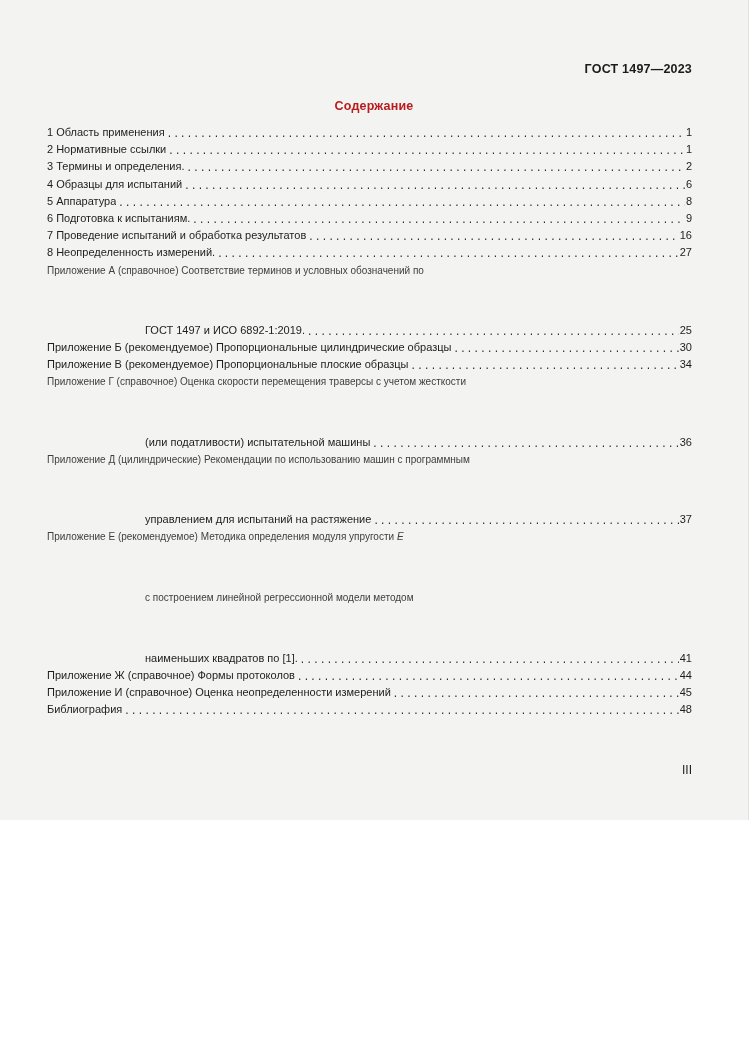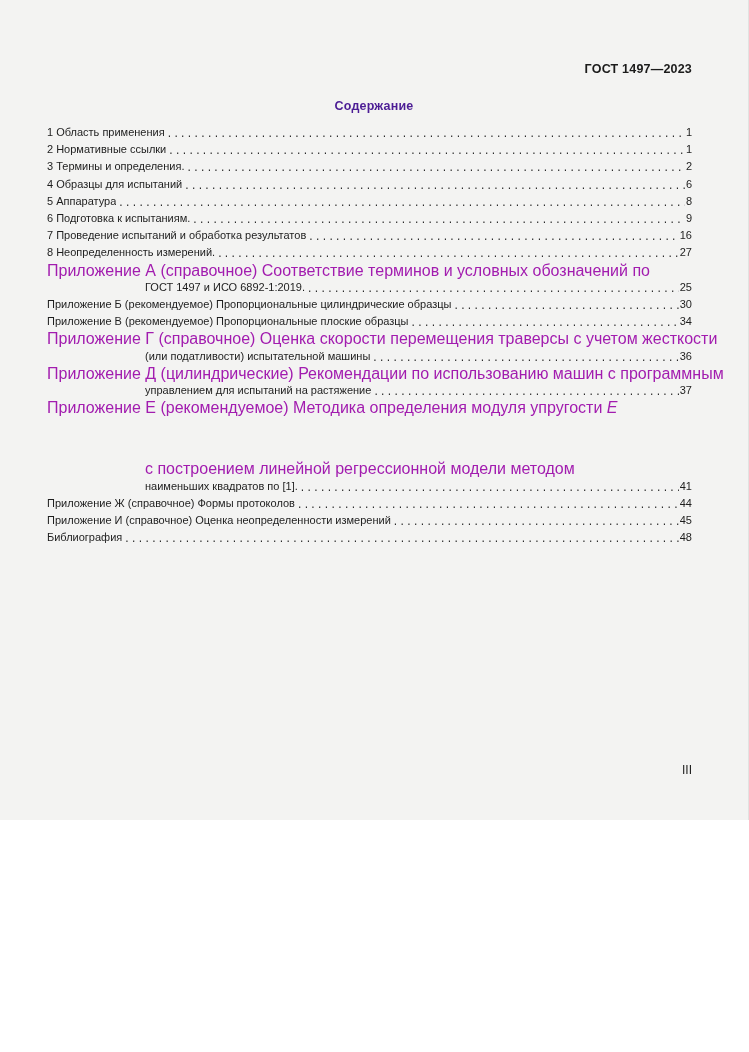--- a/index.html
+++ b/index.html
@@ -32,21 +32,21 @@
   }
   
   .toc-title {
     position: absolute;
     top: 99px;
     left: 0;
     right: 0;
     text-align: center;
     font-size: 12.5px;
     font-weight: bold;
-    color: #4c1d95;
+    color: #b91c1c;
     letter-spacing: 0.2px;
   }
   
   .toc {
     position: absolute;
     top: 124px;
     left: 47px;
     right: 56px;
   }
   .toc-entry {
@@ -78,25 +78,26 @@
     font-size: 12.1px;
   }
   .toc-entry .page-num {
     flex: 0 0 auto;
     text-align: right;
     color: #1d1d1d;
   }
   
   .toc-sub {
     padding-left: 98px;
+    margin-top: 43px;
   }
   .toc-plain {
-    font-size: 16px;
+    font-size: 10px;
     line-height: 17.2px;
-    color: #a21caf;
+    color: #404040;
     white-space: nowrap;
   }
   .toc-plain.indent {
     padding-left: 98px;
     margin-top: 44px;
   }
   .ital {
     font-style: italic;
   }
   

